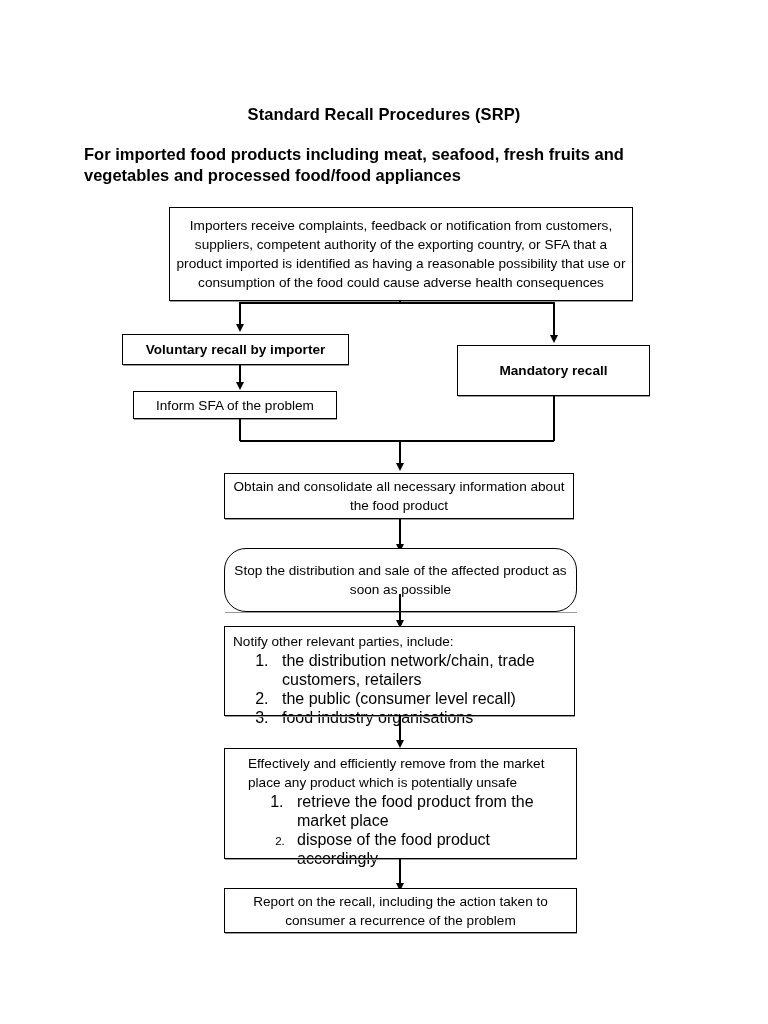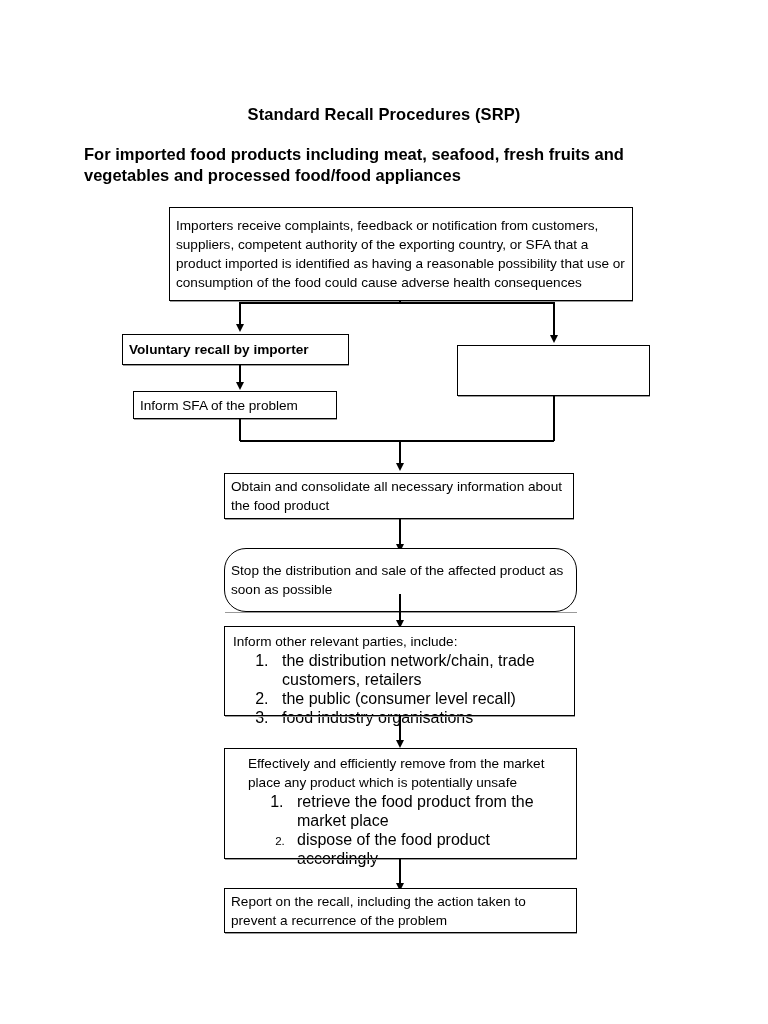--- a/index.html
+++ b/index.html
@@ -47,21 +47,21 @@
   .box {
     position: absolute;
     box-sizing: border-box;
     border: 1.4px solid #000000;
     background: #ffffff;
     font-size: 13.6px;
     line-height: 19px;
     padding: 4px 6px;
   }
   .box.center {
-    text-align: left;
+    text-align: center;
   }
   .box.left {
     text-align: left;
   }
   .box.bold {
     font-weight: bold;
   }
   .box-inner {
     display: block;
   }
@@ -149,20 +149,21 @@
   </div>
 
   <div class="vline" style="left:239.2px; top:365px; height:19px;"></div>
   <div class="arrowhead" style="left:235.5px; top:382px;"></div>
 
   <div class="box center vcenter" style="left:133px; top:391px; width:204px; height:28px;">
     <span class="box-inner">Inform SFA of the problem</span>
   </div>
 
   <div class="box center bold vcenter" style="left:457px; top:345px; width:193px; height:51px;">
+    <span class="box-inner">Mandatory recall</span>
   </div>
 
   <div class="vline" style="left:239.2px; top:419px; height:22px;"></div>
   <div class="vline" style="left:553.4px; top:396px; height:45px;"></div>
   <div class="hline" style="left:240px; top:440px; width:314px;"></div>
   <div class="vline" style="left:399.2px; top:440px; height:25px;"></div>
   <div class="arrowhead" style="left:395.5px; top:463px;"></div>
 
   <div class="box center vcenter" style="left:224px; top:473px; width:350px; height:46px;">
     <span class="box-inner">Obtain and consolidate all necessary information about the food product</span>
@@ -172,21 +173,21 @@
   <div class="arrowhead" style="left:395.5px; top:544px;"></div>
 
   <div class="box center vcenter" style="left:224px; top:548px; width:353px; height:64px;border-radius:22px;">
     <span class="box-inner">Stop the distribution and sale of the affected product as soon as possible</span>
   </div>
 
   <div class="vline" style="left:399.2px; top:594px; height:30px;"></div>
   <div class="arrowhead" style="left:395.5px; top:620px;"></div>
 
   <div class="box left" style="left:224px; top:626px; width:351px; height:90px; padding-top:5px;">
-    <span class="lead">Inform other relevant parties, include:</span>
+    <span class="lead">Notify other relevant parties, include:</span>
     <ol class="numlist">
       <li>the distribution network/chain, trade customers, retailers</li>
       <li>the public (consumer level recall)</li>
       <li>food industry organisations</li>
     </ol>
   </div>
 
   <div class="vline" style="left:399.2px; top:716px; height:28px;"></div>
   <div class="arrowhead" style="left:395.5px; top:740px;"></div>
 
@@ -195,16 +196,16 @@
     <ol class="numlist small-2">
       <li>retrieve the food product from the market place</li>
       <li>dispose of the food product accordingly</li>
     </ol>
   </div>
 
   <div class="vline" style="left:399.2px; top:859px; height:27px;"></div>
   <div class="arrowhead" style="left:395.5px; top:883px;"></div>
 
   <div class="box center vcenter" style="left:224px; top:888px; width:353px; height:45px;">
-    <span class="box-inner">Report on the recall, including the action taken to prevent a recurrence of the problem</span>
+    <span class="box-inner">Report on the recall, including the action taken to consumer a recurrence of the problem</span>
   </div>
 
 </div>
 
 </body></html>

